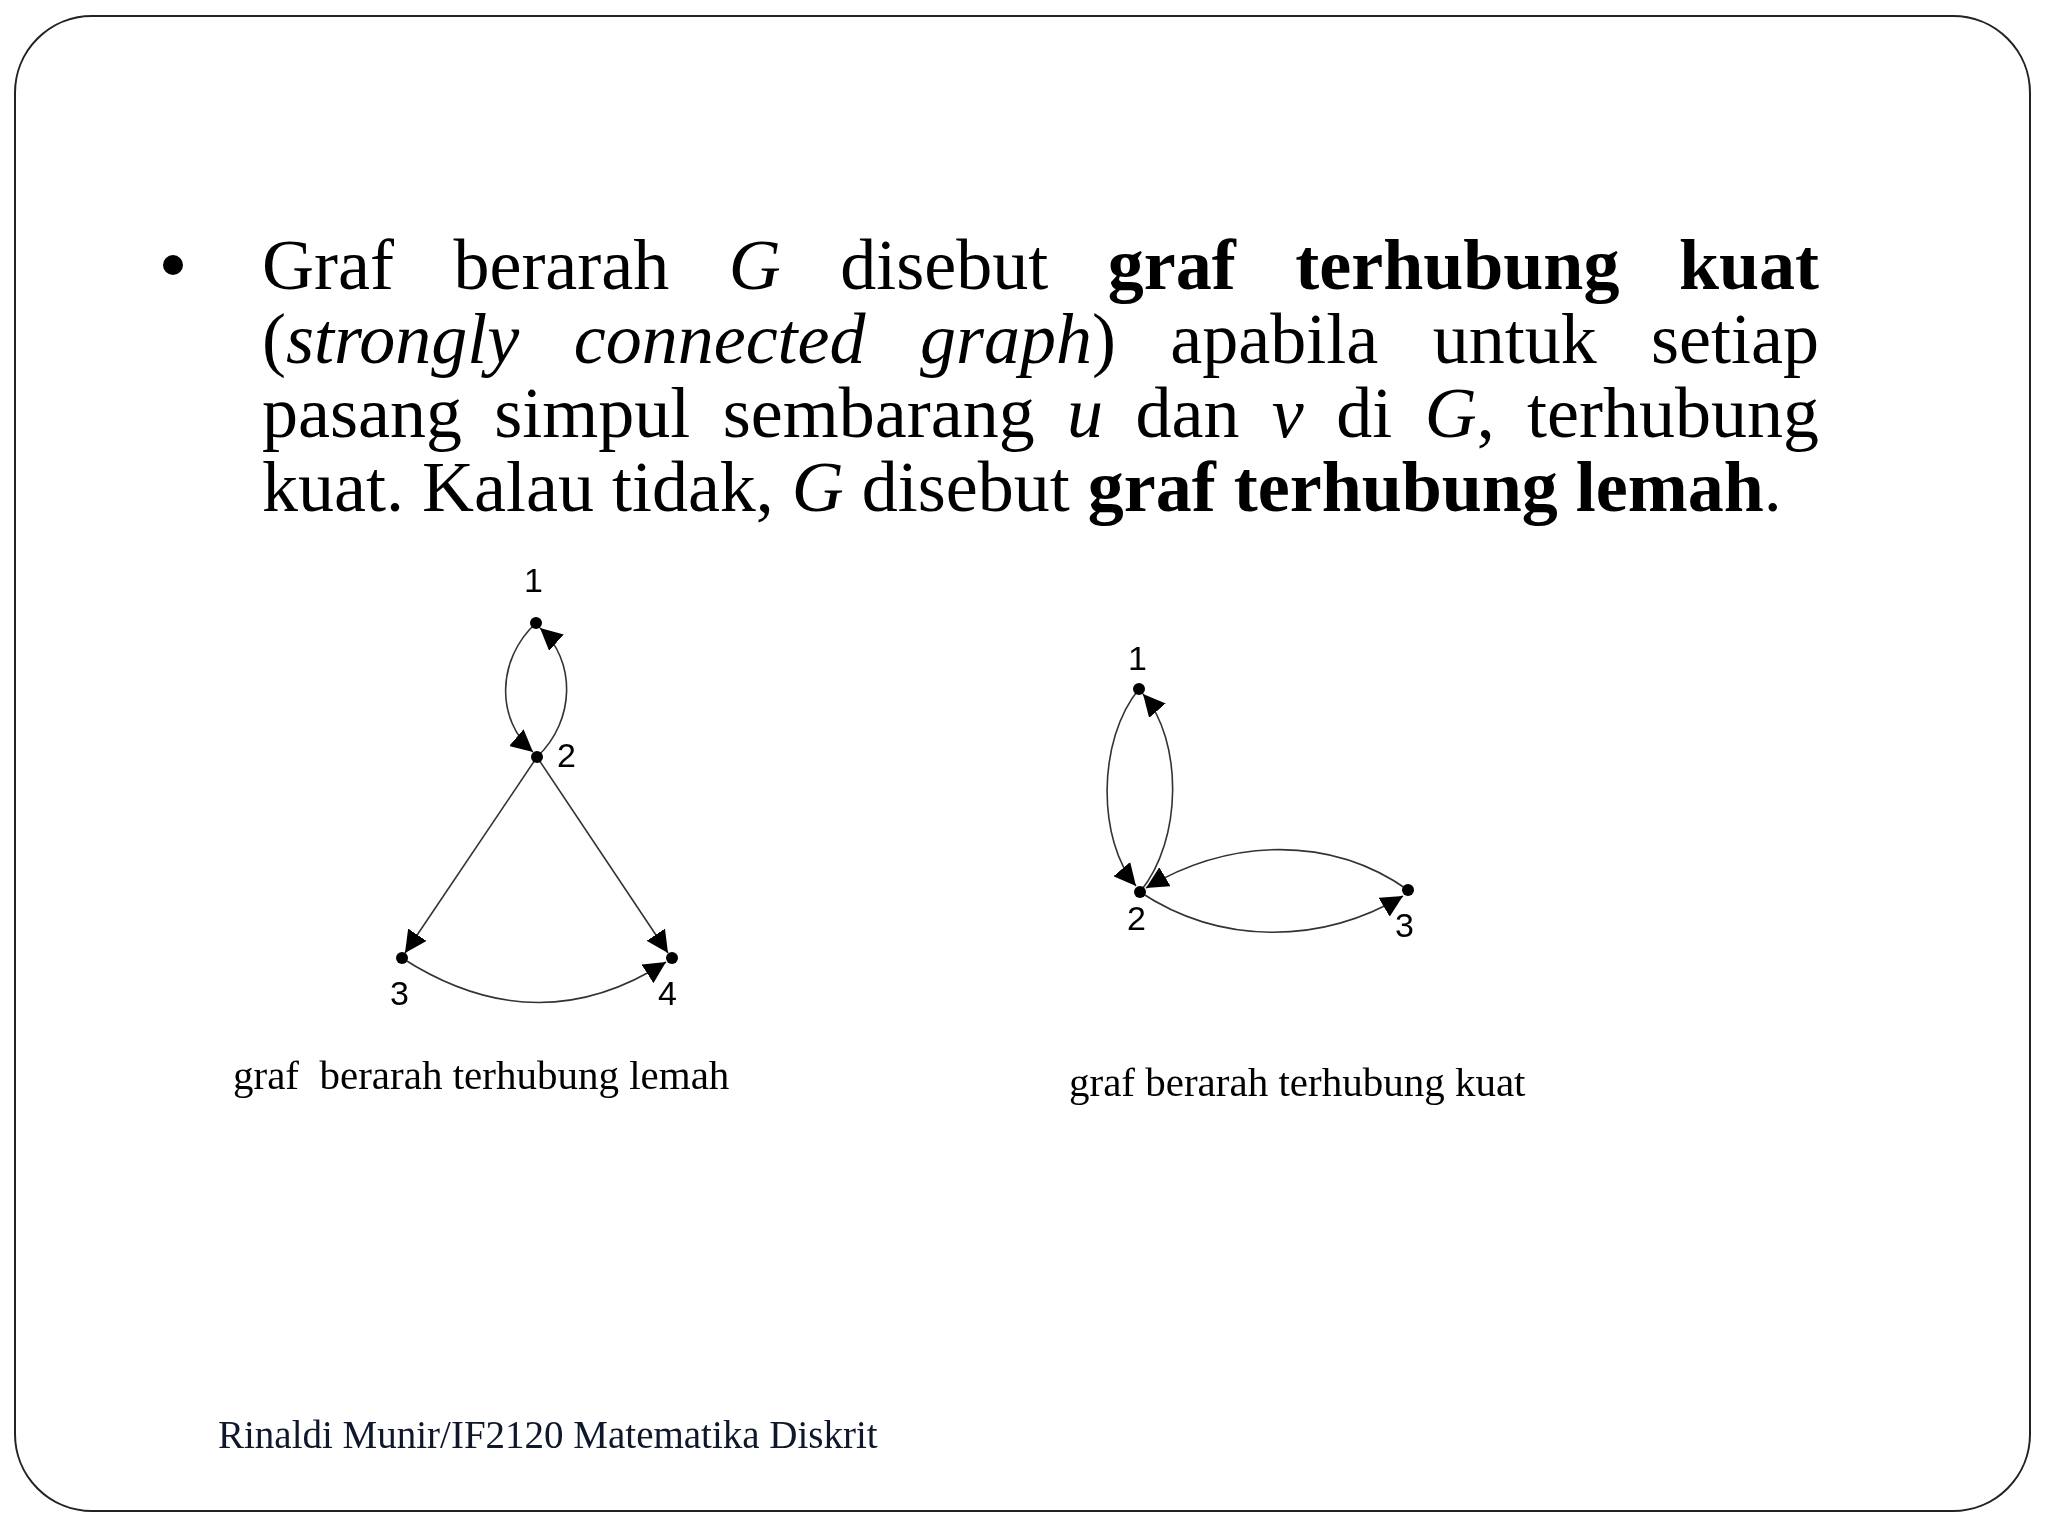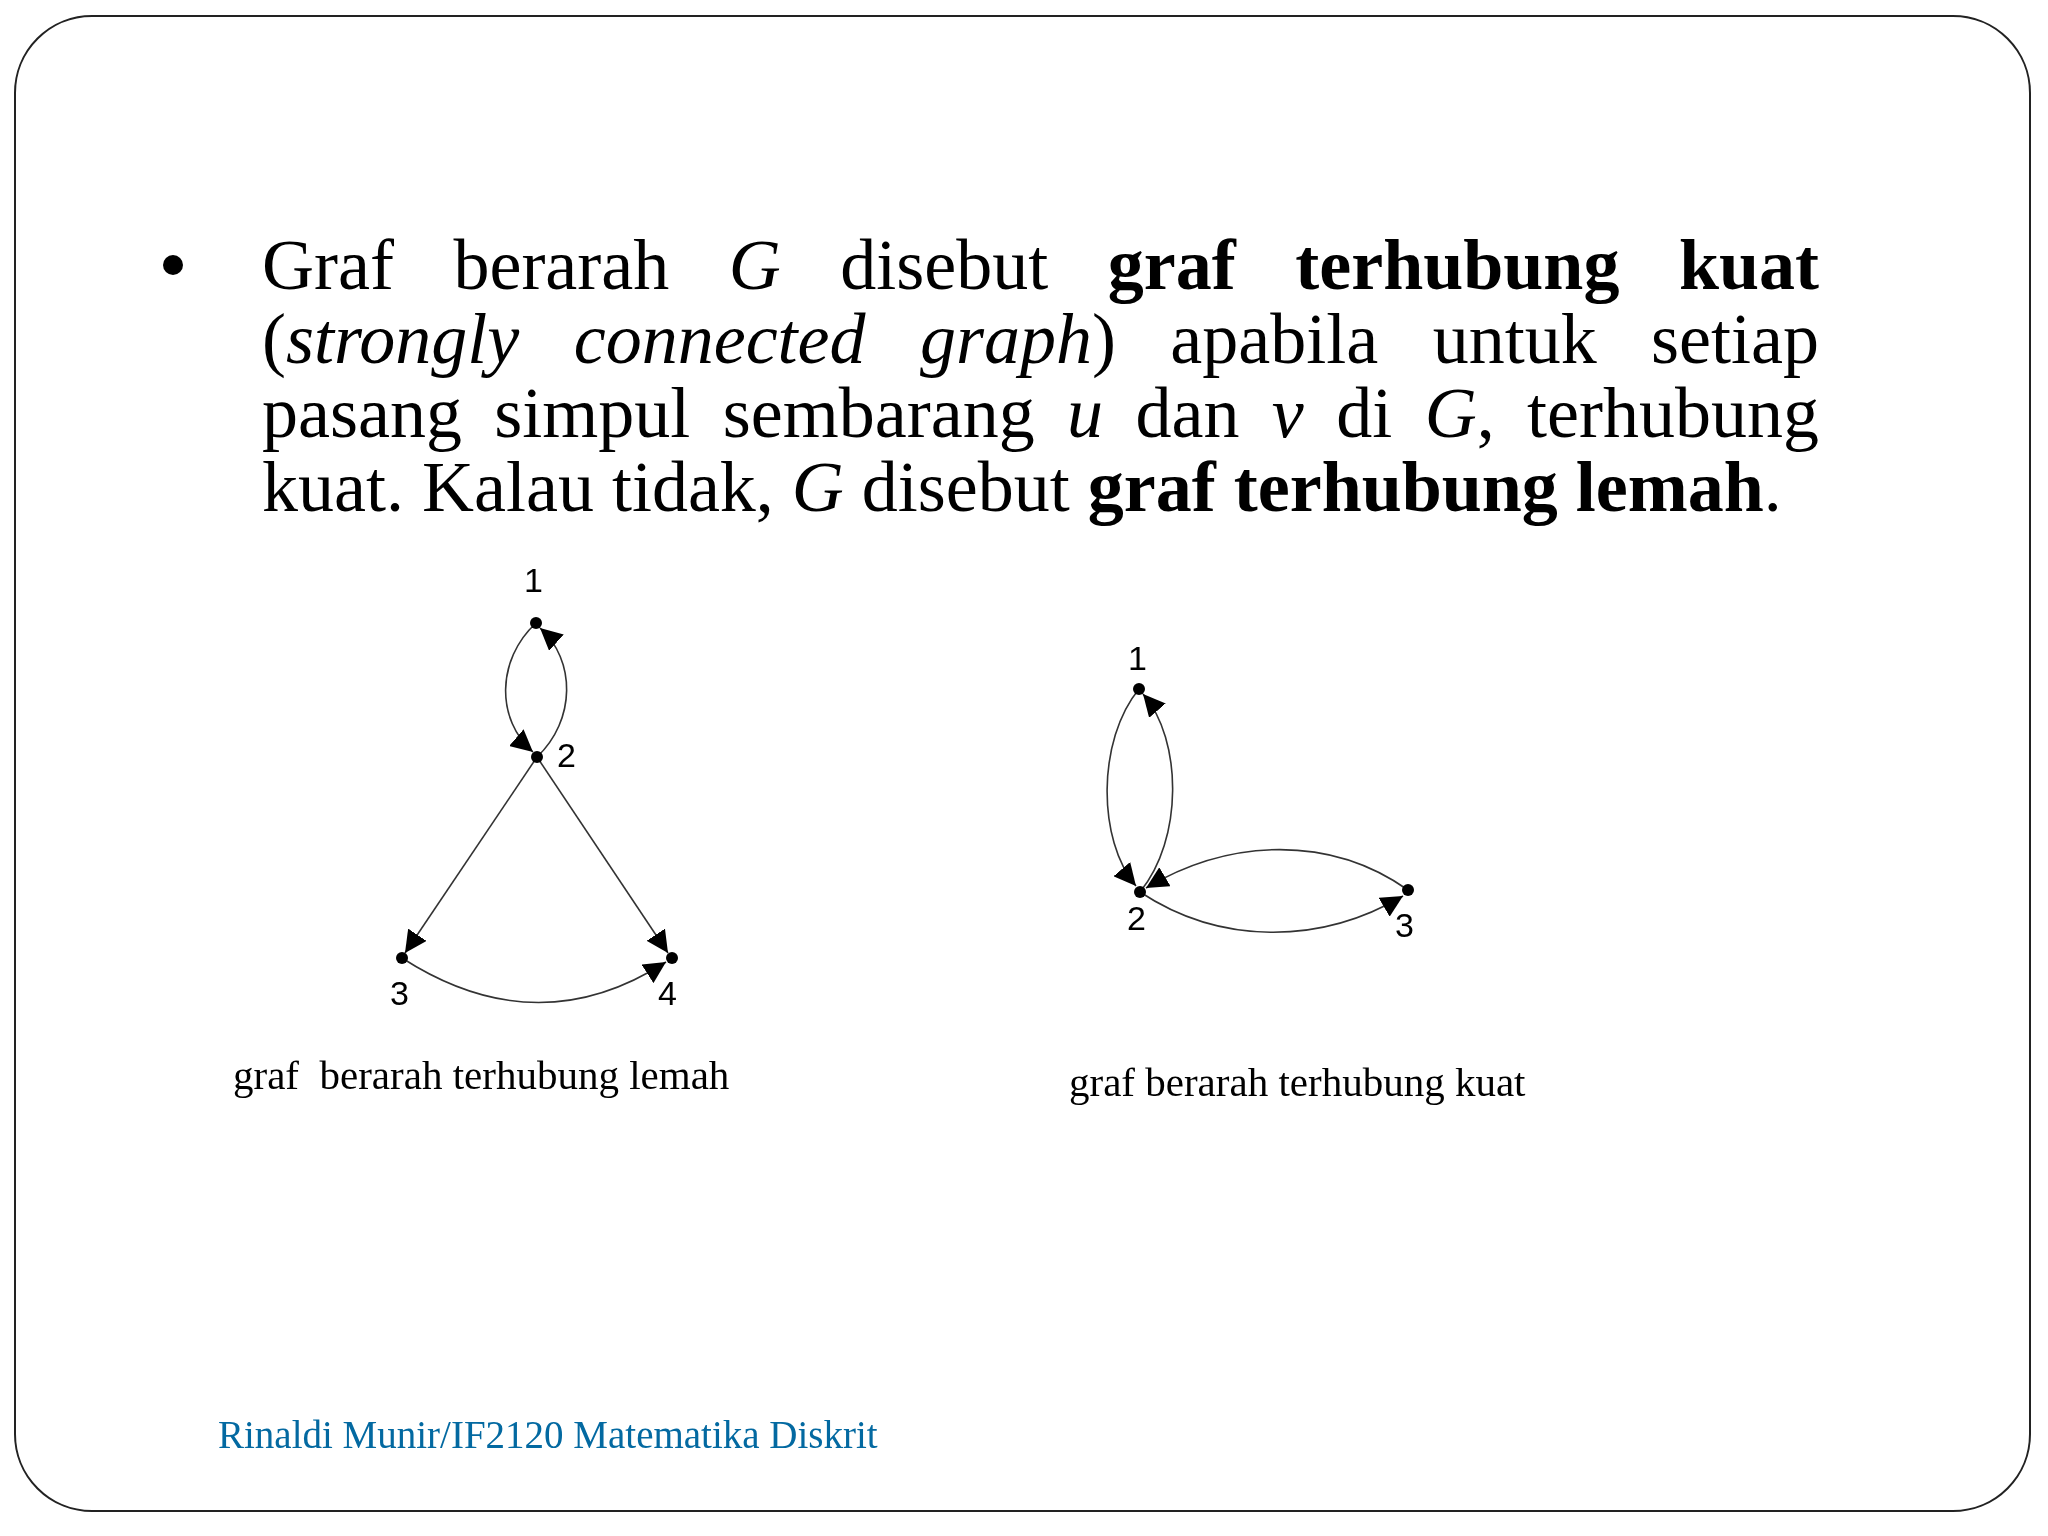--- a/index.html
+++ b/index.html
@@ -7,21 +7,21 @@
   .slide-frame { position:absolute; left:14px; top:15px; width:2017px; height:1497px; border:2px solid #222; border-radius:78px; box-sizing:border-box; background:#fff; }
   .bullet { position:absolute; left:160px; top:238px; width:26px; height:26px; }
   .bullet-dot { position:absolute; left:3px; top:17px; width:20px; height:20px; border-radius:50%; background:#000; }
   .para { position:absolute; left:233px; top:228px; width:1557px; font-size:72px; line-height:74px; text-align:justify; text-align-last:left;margin-left:29px; }
   .para b { font-weight:bold; }
   .para i { font-style:italic; }
   .diagram { position:absolute; left:0; top:0; width:2048px; height:1536px; }
   .caption { position:absolute; top:1040px; font-size:41px; line-height:70px; white-space:pre; }
   .cap-left { left:233px; }
   .cap-right { left:1069px;margin-top:7px; }
-  .footer { position:absolute; left:218px; top:1410px; font-size:39px; line-height:50px; color:#0369a1; }
+  .footer { position:absolute; left:218px; top:1410px; font-size:39px; line-height:50px; color:#0f172a; }
   .node-label { font-family:"Liberation Sans", sans-serif; font-size:34px; fill:#000; }
 </style>
 </head>
 <body>
 
 <div class="slide-frame"></div>
 
 <div class="bullet">
     <div class="bullet-dot"></div>
   </div>

